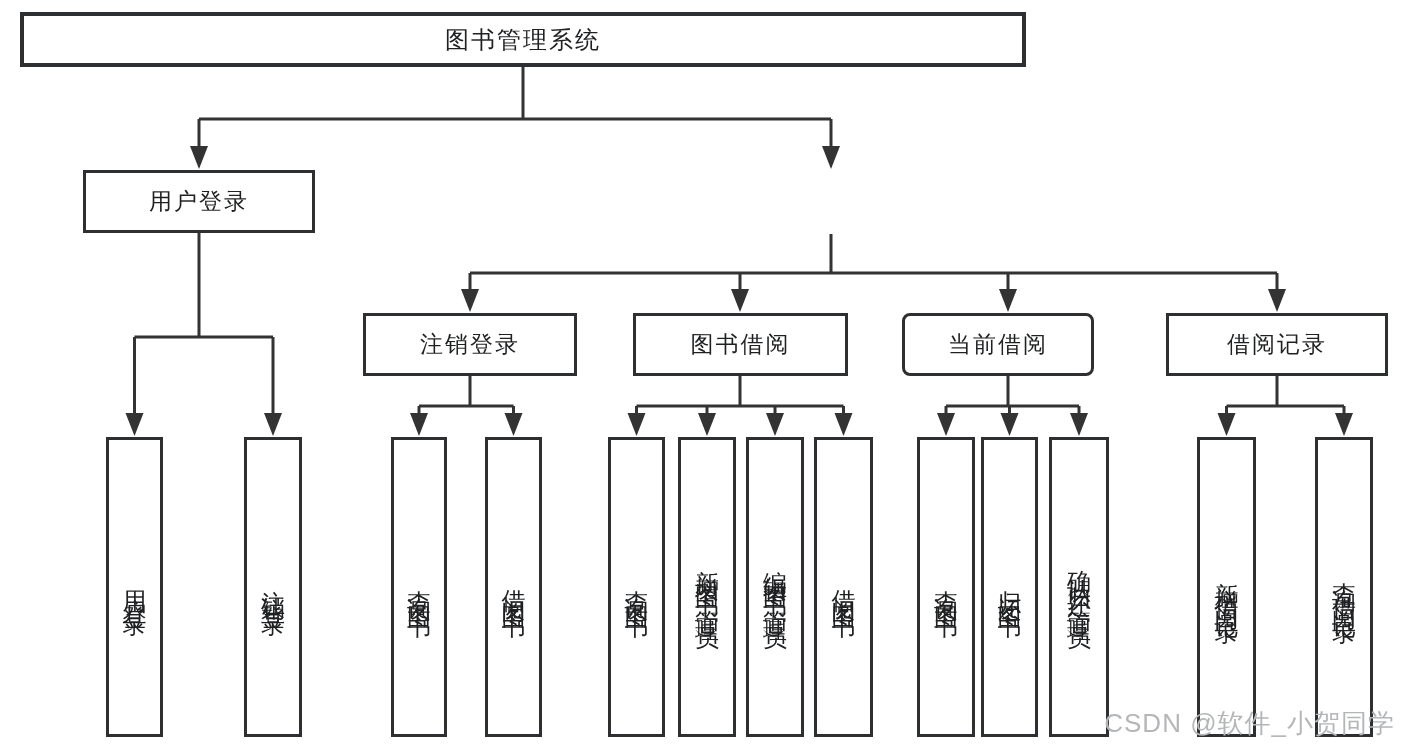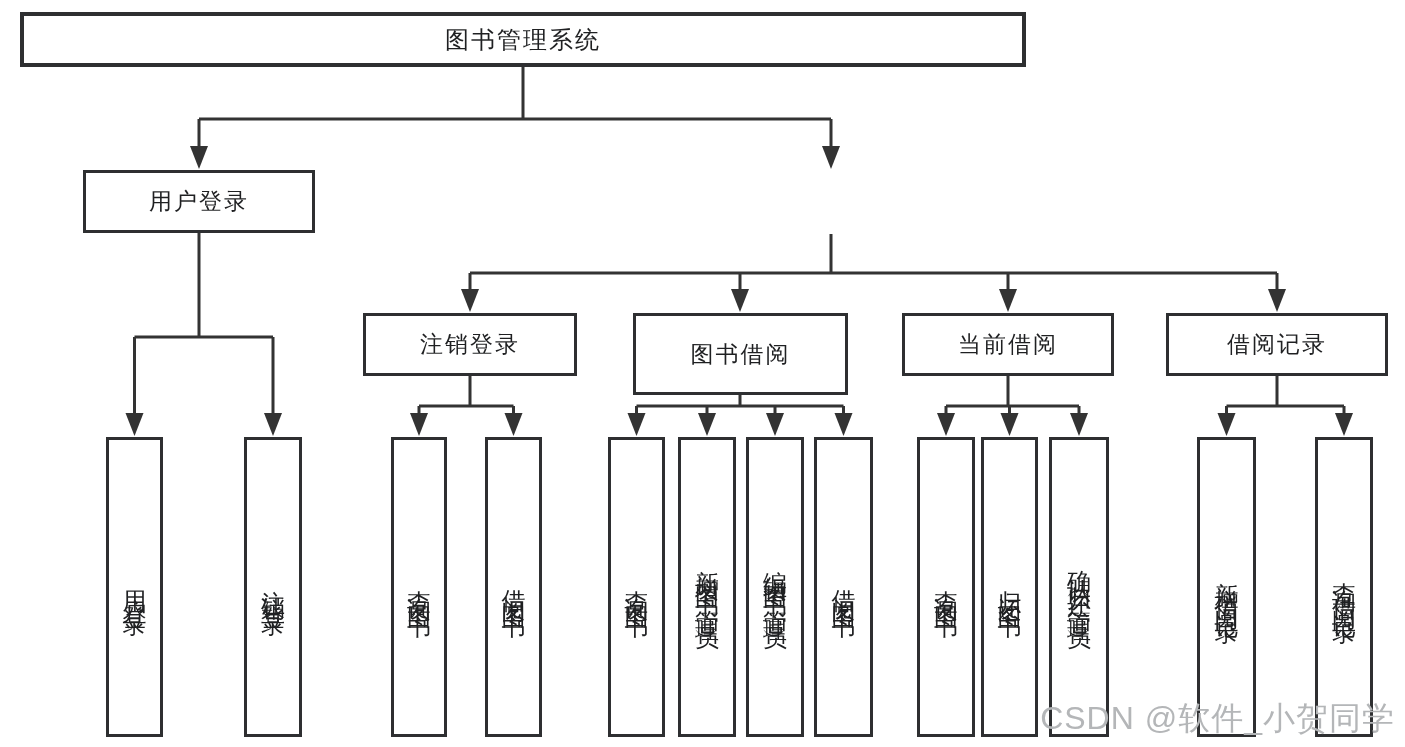--- a/index.html
+++ b/index.html
@@ -34,21 +34,21 @@
     writing-mode: vertical-rl;
     text-orientation: mixed;
     font-size: 24px;
     letter-spacing: 8px;
     line-height: 1;
   }
   .watermark {
     position: absolute;
     right: 10px;
     bottom: 6px;
-    font-size: 32px;
+    font-size: 26px;
     color: #b4b6b8;
     letter-spacing: 1px;
     z-index: 5;
   }
   svg path { stroke: #333333; stroke-width: 3; fill: none; }
   svg polygon { fill: #333333; stroke: none; }
 </style>
 </head>
 <body>
 
@@ -88,22 +88,22 @@
     <path d="M1277 376 V406 M1226.5 406 H1344 M1226.5 406 V418 M1344 406 V418"></path>
     <polygon points="1217.5,413 1235.5,413 1226.5,436"></polygon>
     <polygon points="1335,413 1353,413 1344,436"></polygon>
   </svg>
 
   <div class="box root-box" style="left:20px; top:12px; width:1006px; height:55px;">图书管理系统</div>
 
   <div class="box branch-box" style="left:83px; top:170px; width:232px; height:63px;">用户登录</div>
 
   <div class="box branch-box" style="left:363px; top:313px; width:214px; height:63px;">注销登录</div>
-  <div class="box branch-box" style="left:633px; top:313px; width:215px; height:82px;">图书借阅</div>
-  <div class="box branch-box" style="left:902px; top:313px; width:212px; height:63px;">当前借阅</div>
+  <div class="box branch-box" style="left:633px; top:313px; width:215px; height:63px;">图书借阅</div>
+  <div class="box branch-box" style="left:902px; top:313px; width:192px; height:63px;border-radius:8px;">当前借阅</div>
   <div class="box branch-box" style="left:1166px; top:313px; width:222px; height:63px;">借阅记录</div>
 
   <div class="box leaf-box" style="left:106px; top:437px; width:57px; height:300px;">用户登录</div>
   <div class="box leaf-box" style="left:244px; top:437px; width:58px; height:300px;">注销登录</div>
 
   <div class="box leaf-box" style="left:391px; top:437px; width:56px; height:300px;">查询图书</div>
   <div class="box leaf-box" style="left:485px; top:437px; width:57px; height:300px;">借阅图书</div>
 
   <div class="box leaf-box" style="left:608px; top:437px; width:57px; height:300px;">查询图书</div>
   <div class="box leaf-box" style="left:678px; top:437px; width:58px; height:300px;">新增图书（管理员）</div>

